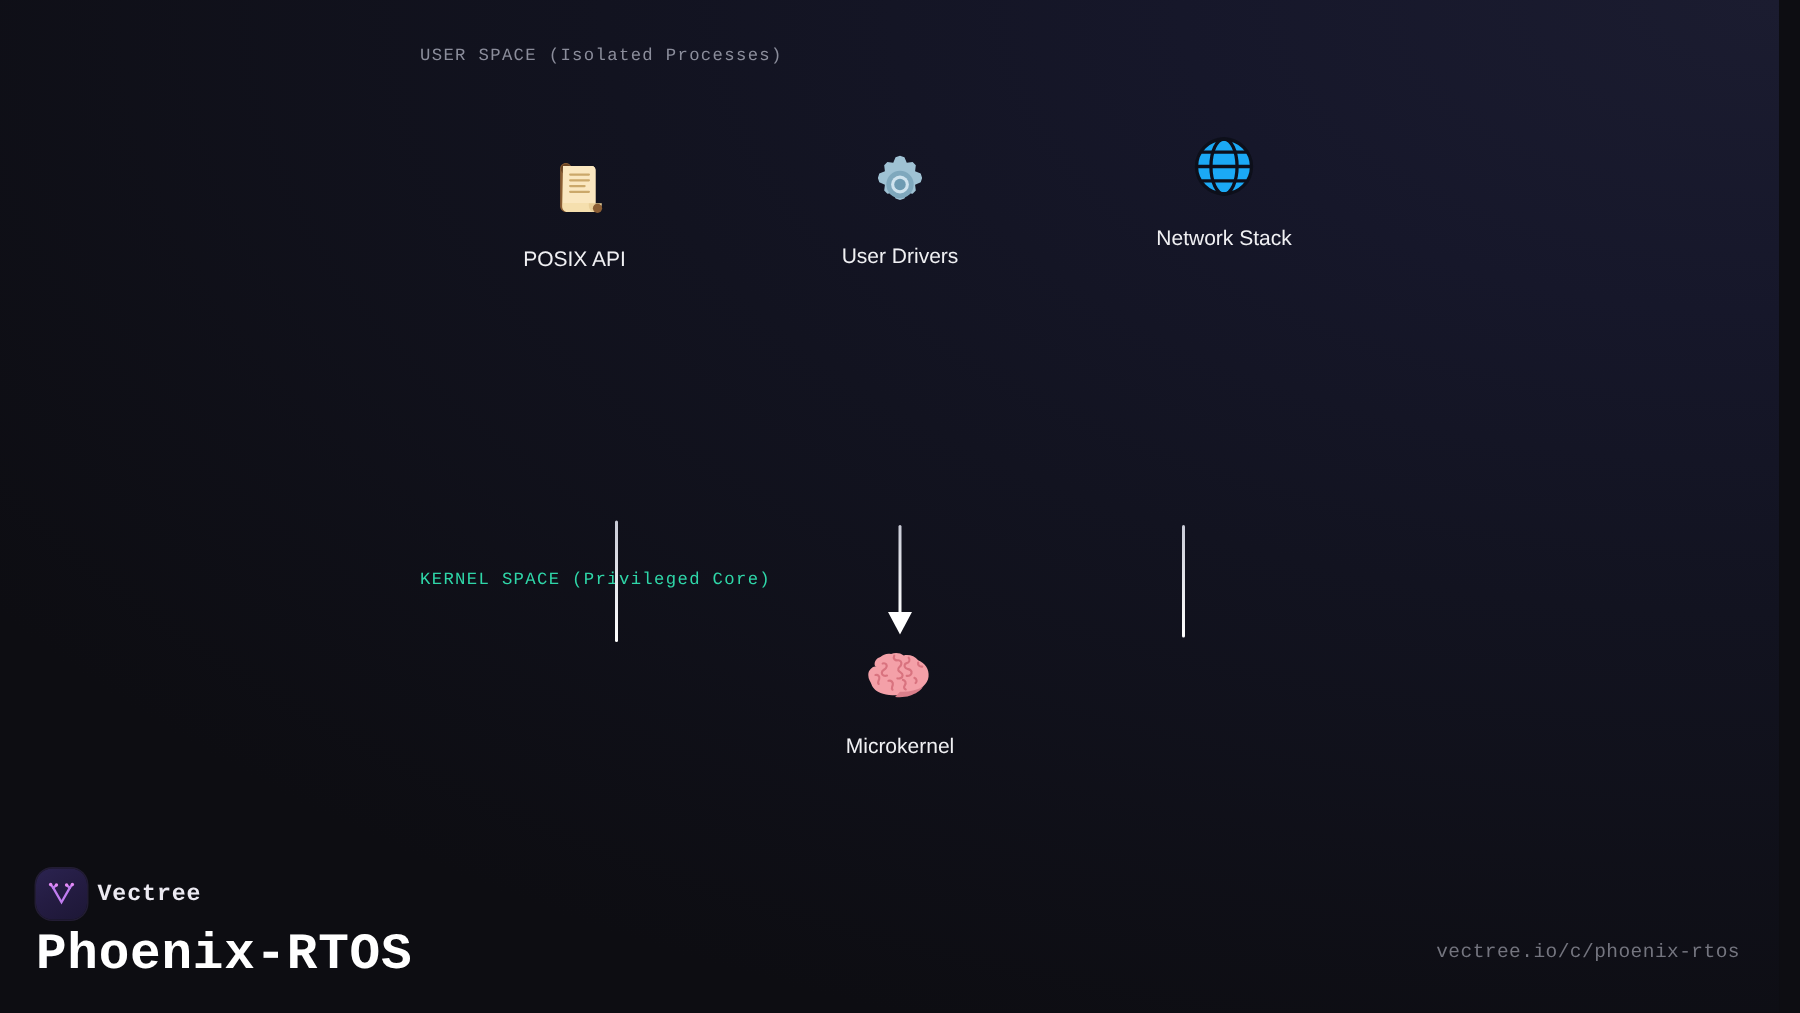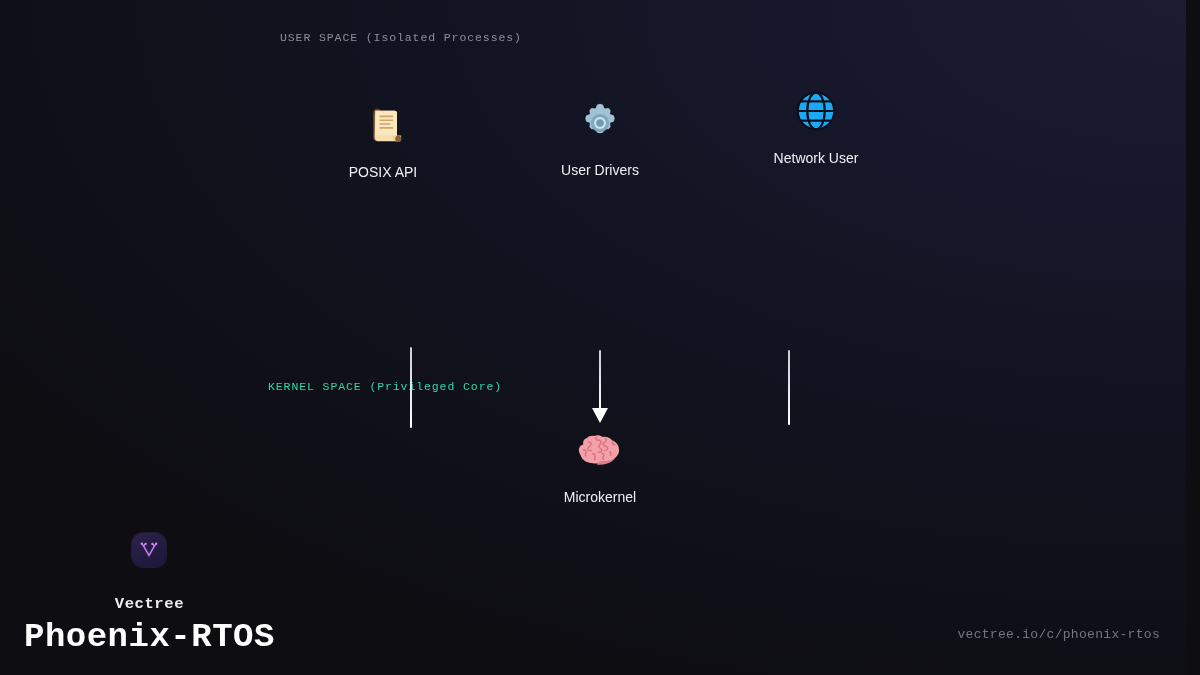--- a/index.html
+++ b/index.html
@@ -26,21 +26,21 @@
     font-size: 11.5px;
     letter-spacing: 0.9px;
     white-space: nowrap;
   }
   .zone-user {
     left: 280px;
     top: 31px;
     color: #8b8d9b;
   }
   .zone-kernel {
-    left: 268px;
+    left: 280px;
     top: 380px;
     color: #2fd6a8;
   }
 
   
   .node {
     position: absolute;
     width: 180px;
     margin-left: -90px;
     text-align: center;
@@ -88,23 +88,22 @@
 
   
   .footer-brand {
     position: absolute;
     left: 24px;
     bottom: 19px;
   }
   .brand-row {
     display: flex;
     align-items: center;
-    gap: 28px;
+    gap: 7px;
     margin-bottom: 7px;
-    flex-direction: column;
   }
   .brand-logo {
     width: 34px;
     height: 34px;
     border-radius: 11px;
     background: linear-gradient(150deg, #2b2350 0%, #241c42 50%, #1d1736 100%);
     display: flex;
     align-items: center;
     justify-content: center;
     box-shadow: 0 0 0 1px rgba(150,110,230,0.16);
@@ -186,21 +185,21 @@
         <circle cx="24" cy="24" r="20" fill="#1ba9f5"></circle>
         <g fill="none" stroke="#0d0f1a" stroke-width="2.4">
           <circle cx="24" cy="24" r="20"></circle>
           <ellipse cx="24" cy="24" rx="9.5" ry="20"></ellipse>
           <line x1="4" y1="24" x2="44" y2="24"></line>
           <path d="M7.5 13.5h33"></path>
           <path d="M7.5 34.5h33"></path>
         </g>
       </svg>
     </div>
-    <div class="node-label">Network User</div>
+    <div class="node-label">Network Stack</div>
   </div>
 
 
   <div class="node node-kernel">
     <div class="node-icon">
       <svg width="50" height="44" viewBox="0 0 52 44" aria-hidden="true">
         <path d="M10 16c-3 0-6 2.4-6 6 0 3 1.6 4.6 2.2 6.4.7 2.4 3.4 5.4 8 6.6 5.6 1.5 13.4 1.6 20-.6 6-2 11-6.2 11.6-11.2.6-5-2.4-9.6-7.2-11.4-2.4-3-6.2-4.2-10-3.4-2.4-1.8-5.8-2.2-8.8-1-2.6-.6-5.6.2-7.4 2.2-2.4.6-4 2.6-4 5 0 .6.2 1.4.6 1.4z" fill="#f4a0a8"></path>
         <path d="M26 33.6c5.2.4 11-.6 15.8-3.2-1.6 2.6-5 4.8-9 6-3.2 1-6.8 1.2-10.2.8z" fill="#da7f8b"></path>
         <g fill="none" stroke="#d9737f" stroke-width="1.5" stroke-linecap="round">
           <path d="M14 14c2.4-.6 3.4 1.4 2.4 3s-3 1.4-3 3.4 2 2.6 3.6 2"></path>

